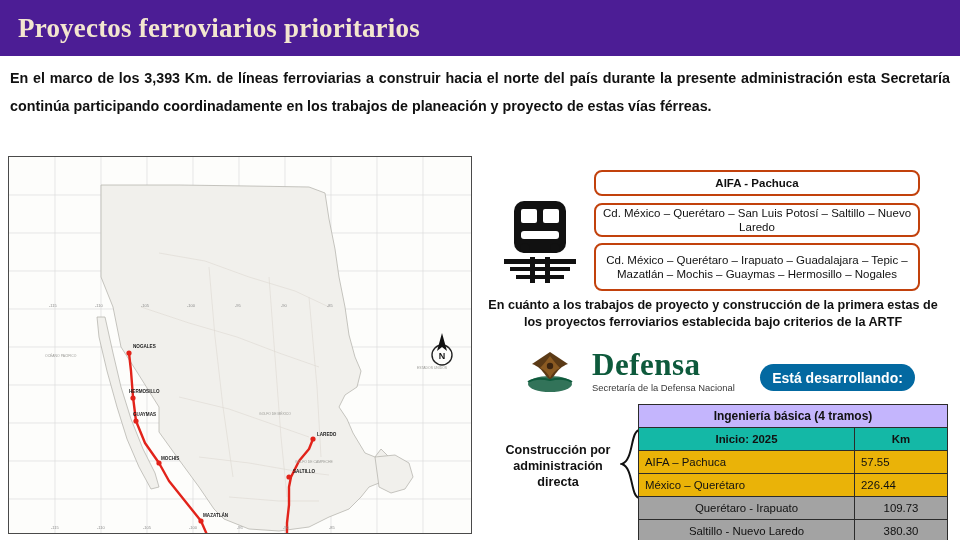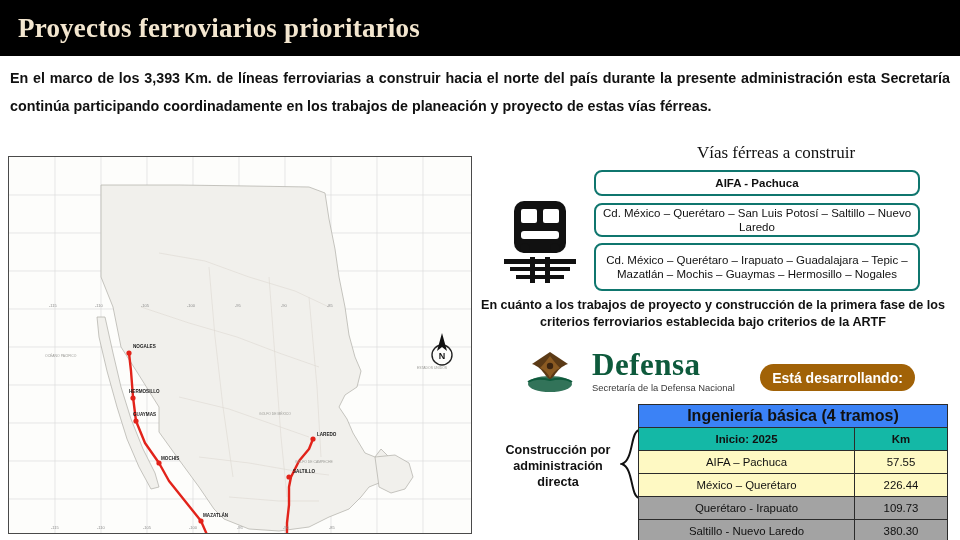--- a/index.html
+++ b/index.html
@@ -8,21 +8,21 @@
     background:#fff;
     font-family:"Liberation Serif", serif;
     overflow:hidden;
     position:relative;
   }
   .slide{position:relative;width:960px;height:540px;}
 
   
   .titlebar{
     position:absolute;left:0;top:0;width:960px;height:56px;
-    background:#000000;
+    background:#4c1d95;
     display:flex;align-items:center;
   }
   .titlebar .title{
     color:#f3e6cf;
     font-family:"Liberation Serif", serif;
     font-weight:bold;
     font-size:27px;
     letter-spacing:.2px;
     margin-left:18px;
   }
@@ -46,21 +46,21 @@
   .map-wrap svg{display:block;}
 
   
   .rt-title{
     position:absolute;left:600px;top:143px;width:352px;
     text-align:center;font-size:17px;color:#111;
     font-family:"Liberation Serif", serif;
   }
   .route-box{
     position:absolute;
-    border:2px solid #0f766e;border-radius:8px;background:#fff;
+    border:2px solid #c2410c;border-radius:8px;background:#fff;
     box-sizing:border-box;
     display:flex;align-items:center;justify-content:center;
     text-align:center;
     font-family:"Liberation Sans", sans-serif;
     font-size:11.5px;color:#111;line-height:14px;
     padding:2px 6px;
   }
   #route0{left:594px;top:170px;width:326px;height:26px;font-weight:bold;}
   #route1{left:594px;top:203px;width:326px;height:34px;}
   #route2{left:594px;top:243px;width:326px;height:48px;}
@@ -86,36 +86,36 @@
   .defensa .dmain{
     font-family:"Liberation Serif", serif;
     color:#0e5a3c;font-size:31px;font-weight:bold;letter-spacing:.5px;line-height:33px;
   }
   .defensa .dsub{
     font-family:"Liberation Sans", sans-serif;
     color:#3a3a3a;font-size:9.4px;margin-top:1px;
   }
   .badge{
     position:absolute;left:760px;top:364px;width:155px;height:27px;
-    background:#a16207;border-radius:14px;color:#fff;
+    background:#0369a1;border-radius:14px;color:#fff;
     display:flex;align-items:center;justify-content:center;
     font-family:"Liberation Sans", sans-serif;font-weight:bold;font-size:14px;
   }
 
   
   .tbl{
     position:absolute;left:638px;top:404px;width:310px;
     border-collapse:collapse;
     font-family:"Liberation Sans", sans-serif;
     font-size:11.4px;color:#111;
   }
   .tbl td,.tbl th{border:1px solid #2b2b2b;padding:2px 6px;height:18px;}
-  .tbl .hdr{background:#3b82f6;font-weight:bold;font-size:16px;text-align:center;}
+  .tbl .hdr{background:#c4b5fd;font-weight:bold;font-size:12px;text-align:center;}
   .tbl .sub td{background:#14b8a6;font-weight:bold;text-align:center;}
-  .tbl .green td{background:#fef9c3;text-align:center;}
+  .tbl .green td{background:#eab308;text-align:left;}
   .tbl .plain td{background:#a3a3a3;text-align:center;}
 
   
   .constr-label{
     position:absolute;left:492px;top:442px;width:132px;
     text-align:center;font-family:"Liberation Sans", sans-serif;
     font-weight:bold;font-size:12.6px;line-height:16px;color:#111;
   }
   .brace{position:absolute;left:620px;top:428px;width:22px;height:72px;}
 
@@ -248,41 +248,40 @@
       </g>
     </svg>
 
     <svg class="compass" viewBox="0 0 36 42">
       <circle cx="18" cy="26" r="10" fill="none" stroke="#222" stroke-width="1.4"></circle>
       <polygon points="18,4 23,22 18,18 13,22" fill="#111"></polygon>
       <text x="18" y="30" text-anchor="middle" font-family="Liberation Sans, sans-serif" font-size="9" fill="#111" font-weight="bold">N</text>
     </svg>
   </div>
 
-  <div class="rt-title">Vías férreas a construir</div>
 
   <div class="route-box" id="route0">AIFA - Pachuca</div>
   <div class="route-box" id="route2">Cd. México – Querétaro – Irapuato – Guadalajara – Tepic – Mazatlán – Mochis – Guaymas – Hermosillo – Nogales</div>
   <div class="route-box" id="route1">Cd. México – Querétaro – San Luis Potosí – Saltillo – Nuevo Laredo</div>
 
   <svg class="train-icon" viewBox="0 0 80 92">
     <rect x="14" y="6" width="52" height="52" rx="10" fill="#111"></rect>
     <rect x="21" y="14" width="16" height="14" rx="2" fill="#fff"></rect>
     <rect x="43" y="14" width="16" height="14" rx="2" fill="#fff"></rect>
     <rect x="21" y="36" width="38" height="8" rx="3" fill="#fff"></rect>
     <circle cx="25" cy="53" r="5" fill="#111"></circle>
     <circle cx="55" cy="53" r="5" fill="#111"></circle>
     <rect x="4" y="64" width="72" height="5" fill="#111"></rect>
     <rect x="10" y="72" width="60" height="4" fill="#111"></rect>
     <rect x="16" y="80" width="48" height="4" fill="#111"></rect>
     <rect x="30" y="62" width="5" height="26" fill="#111"></rect>
     <rect x="45" y="62" width="5" height="26" fill="#111"></rect>
   </svg>
 
-  <div class="para2">En cuánto a los trabajos de proyecto y construcción de la primera fase de los criterios ferroviarios establecida bajo criterios de la ARTF</div>
+  <div class="para2">En cuánto a los trabajos de proyecto y construcción de la primera estas de los proyectos ferroviarios establecida bajo criterios de la ARTF</div>
 
   <div class="defensa">
     <svg class="eagle" viewBox="0 0 60 56">
       <ellipse cx="30" cy="42" rx="22" ry="8" fill="#0e5a3c" opacity="0.85"></ellipse>
       <path d="M30,10 C24,14 18,18 12,22 C18,24 22,28 26,34 L30,38 L34,34
                C38,28 42,24 48,22 C42,18 36,14 30,10 Z" fill="#5b3a16"></path>
       <path d="M30,14 C27,18 24,22 20,26 C25,28 28,32 30,36 C32,32 35,28 40,26
                C36,22 33,18 30,14 Z" fill="#8a5a22"></path>
       <circle cx="30" cy="24" r="3.2" fill="#3b2410"></circle>
       <path d="M8,40 C14,36 22,36 30,38 C38,36 46,36 52,40" stroke="#0e5a3c" stroke-width="2" fill="none"></path>

